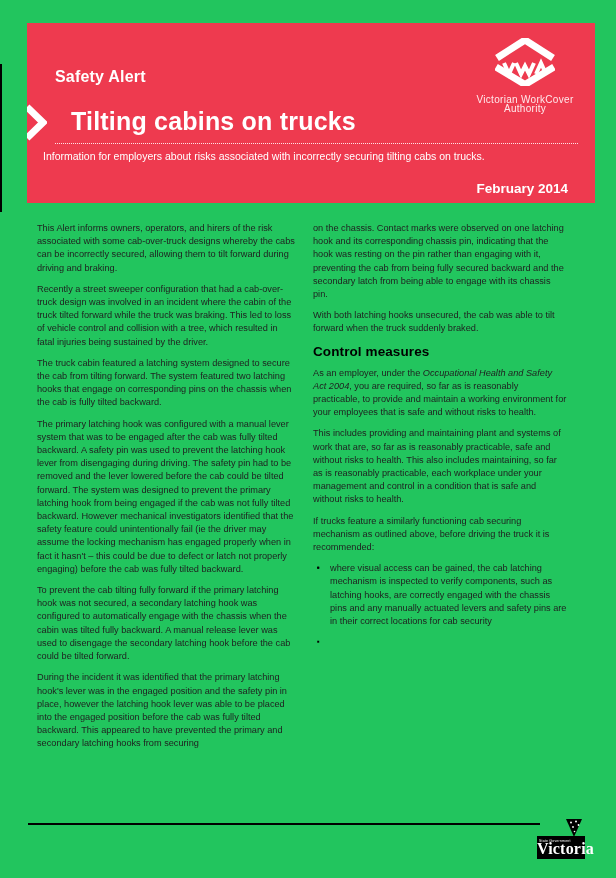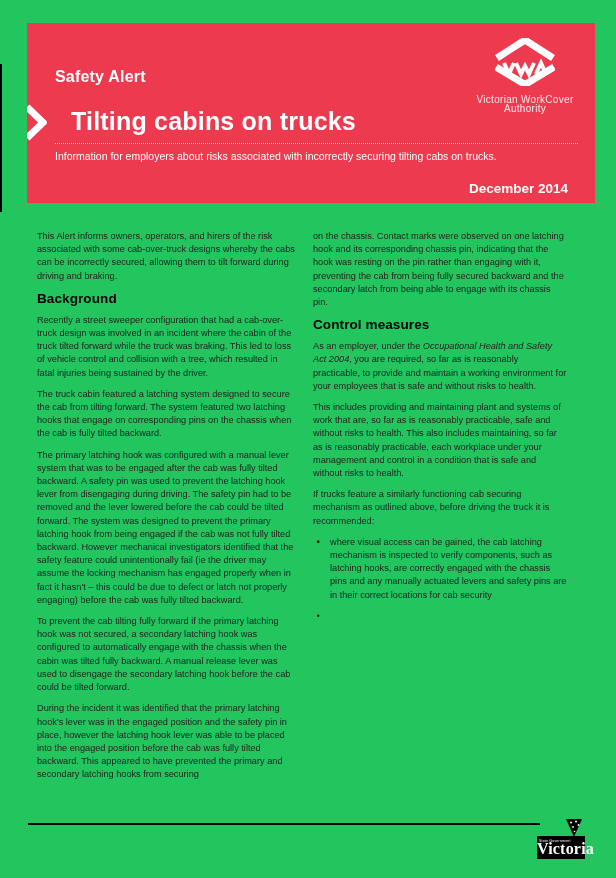--- a/index.html
+++ b/index.html
@@ -9,28 +9,28 @@
   }
   
   .edge-artifact{position:absolute;left:0;top:64px;width:2px;height:148px;background:#000;}
 
   
   .banner{position:absolute;left:27px;top:23px;width:568px;height:180px;background:#ee3a4f;color:#fff;}
   .kicker{position:absolute;left:28px;top:45px;font-size:16px;font-weight:bold;letter-spacing:.2px;}
   .banner-chevron{position:absolute;left:0;top:80px;width:20px;height:39px;}
   .doc-title{position:absolute;left:44px;top:84px;font-size:25px;font-weight:bold;letter-spacing:.2px;white-space:nowrap;}
   .dotted-rule{position:absolute;left:28px;top:120px;width:523px;height:0;border-top:1.5px dotted rgba(255,255,255,.85);}
-  .subtitle{position:absolute;left:28px;top:127px;font-size:10.5px;white-space:nowrap;}
+  .subtitle{position:absolute;left:16px;top:127px;font-size:10.5px;white-space:nowrap;}
   .banner-date{position:absolute;right:27px;top:158px;font-size:13.5px;font-weight:bold;}
   .vwa{position:absolute;left:438px;top:15px;width:120px;text-align:center;}
   .vwa svg{display:block;margin:0 auto;}
   .vwa-org{margin-top:9px;font-size:10px;line-height:9px;color:#ffe9ec;letter-spacing:.3px;}
 
   
-  .col{position:absolute;top:230px;font-size:9.2px;line-height:13.2px;}
+  .col{position:absolute;top:222px;font-size:9.2px;line-height:13.2px;}
   .col-left{left:37px;width:259px;}
   .col-right{left:313px;width:254px;}
   .col p{margin:0 0 8px 0;}
   .col h2{margin:6px 0 8px 0;font-size:13.5px;line-height:15px;color:#000;letter-spacing:.1px;}
   .italic{font-style:italic;}
   ul.sq{list-style:none;margin:2px 0 0 0;padding:0;}
   ul.sq li{position:relative;padding-left:17px;margin:0 0 8px 0;}
   ul.sq .bullet{position:absolute;left:4px;top:-1px;font-size:8px;color:#000;}
 
   
@@ -52,49 +52,49 @@
   <div class="banner">
     <div class="kicker">Safety Alert</div>
 
     <svg class="banner-chevron" viewBox="0 0 20 39">
       <polyline points="0,4 16,19.5 0,35" fill="none" stroke="#ffffff" stroke-width="7"></polyline>
     </svg>
 
     <div class="doc-title">Tilting cabins on trucks</div>
     <div class="dotted-rule"></div>
     <div class="subtitle">Information for employers about risks associated with incorrectly securing tilting cabs on trucks.</div>
-    <div class="banner-date">December 2014</div>
+    <div class="banner-date">February 2014</div>
 
     <div class="vwa">
       <svg width="60" height="48" viewBox="0 0 60 48">
         <polyline points="2,20 30,2 58,20" fill="none" stroke="#ffffff" stroke-width="7"></polyline>
         <polyline points="9,25 14,36 19,25" fill="none" stroke="#ffffff" stroke-width="4"></polyline>
         <polyline points="21,25 26,36 30,28 34,36 39,25" fill="none" stroke="#ffffff" stroke-width="4"></polyline>
         <polyline points="41,36 46,25 51,36" fill="none" stroke="#ffffff" stroke-width="4"></polyline>
         <polyline points="1,29 30,46.5 59,29" fill="none" stroke="#ffffff" stroke-width="7"></polyline>
       </svg>
       <div class="vwa-org">
         <div>Victorian WorkCover</div>
         <div>Authority</div>
       </div>
     </div>
   </div>
 
   <div class="col col-left">
     <p>This Alert informs owners, operators, and hirers of the risk associated with some cab-over-truck designs whereby the cabs can be incorrectly secured, allowing them to tilt forward during driving and braking.</p>
-    <h2>Background</h2>
     <p>Recently a street sweeper configuration that had a cab-over-truck design was involved in an incident where the cabin of the truck tilted forward while the truck was braking. This led to loss of vehicle control and collision with a tree, which resulted in fatal injuries being sustained by the driver.</p>
     <p>The truck cabin featured a latching system designed to secure the cab from tilting forward. The system featured two latching hooks that engage on corresponding pins on the chassis when the cab is fully tilted backward.</p>
     <p>The primary latching hook was configured with a manual lever system that was to be engaged after the cab was fully tilted backward. A safety pin was used to prevent the latching hook lever from disengaging during driving. The safety pin had to be removed and the lever lowered before the cab could be tilted forward. The system was designed to prevent the primary latching hook from being engaged if the cab was not fully tilted backward. However mechanical investigators identified that the safety feature could unintentionally fail (ie the driver may assume the locking mechanism has engaged properly when in fact it hasn't – this could be due to defect or latch not properly engaging) before the cab was fully tilted backward.</p>
     <p>To prevent the cab tilting fully forward if the primary latching hook was not secured, a secondary latching hook was configured to automatically engage with the chassis when the cabin was tilted fully backward. A manual release lever was used to disengage the secondary latching hook before the cab could be tilted forward.</p>
     <p>During the incident it was identified that the primary latching hook's lever was in the engaged position and the safety pin in place, however the latching hook lever was able to be placed into the engaged position before the cab was fully tilted backward. This appeared to have prevented the primary and secondary latching hooks from securing</p>
   </div>
 
   <div class="col col-right">
     <p>on the chassis. Contact marks were observed on one latching hook and its corresponding chassis pin, indicating that the hook was resting on the pin rather than engaging with it, preventing the cab from being fully secured backward and the secondary latch from being able to engage with its chassis pin.</p>
+    <p>With both latching hooks unsecured, the cab was able to tilt forward when the truck suddenly braked.</p>
     <h2>Control measures</h2>
     <p><span>As an employer, under the </span><span class="italic">Occupational Health and Safety Act 2004</span><span>, you are required, so far as is reasonably practicable, to provide and maintain a working environment for your employees that is safe and without risks to health.</span></p>
     <p>This includes providing and maintaining plant and systems of work that are, so far as is reasonably practicable, safe and without risks to health. This also includes maintaining, so far as is reasonably practicable, each workplace under your management and control in a condition that is safe and without risks to health.</p>
     <p>If trucks feature a similarly functioning cab securing mechanism as outlined above, before driving the truck it is recommended:</p>
     <ul class="sq">
       <li>
         <span class="bullet">▪</span>
       </li>
       <li>
         <span class="bullet">▪</span>

